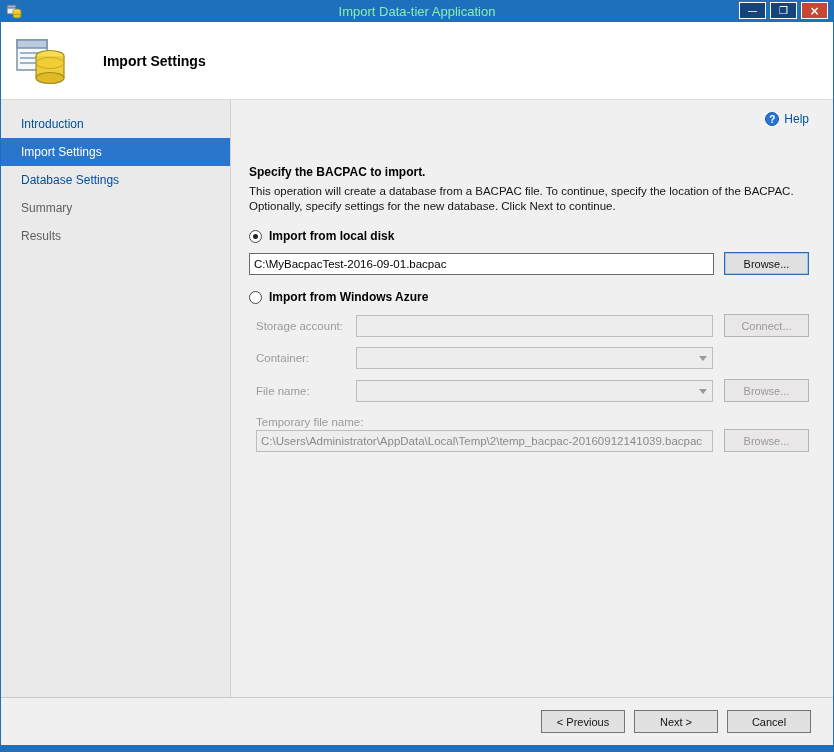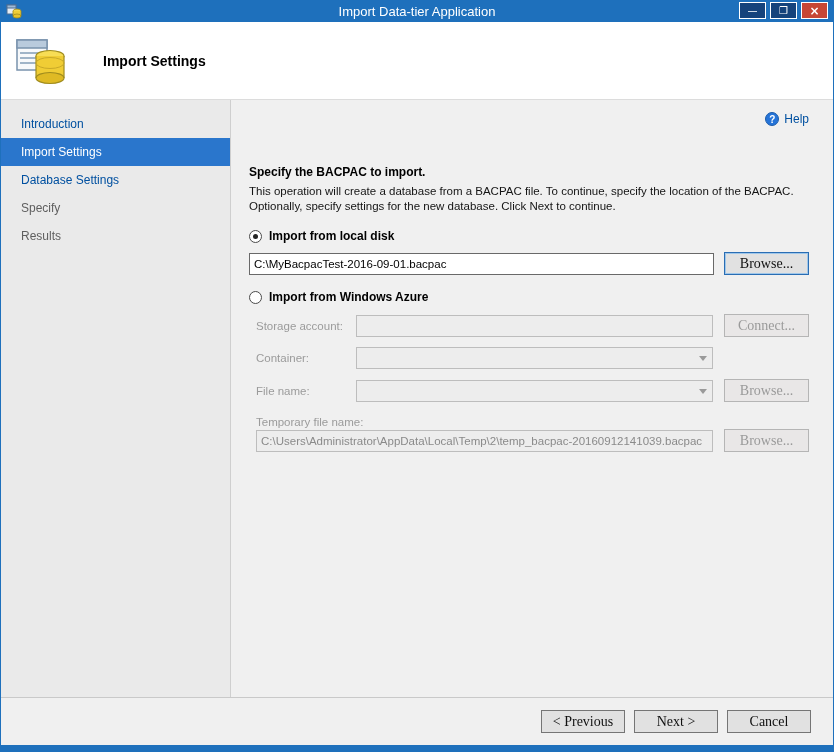--- a/index.html
+++ b/index.html
@@ -18,21 +18,21 @@
   
   .titlebar {
     flex:0 0 22px; height:22px;
     background:#1e70bc;
     position:relative;
     display:flex; align-items:center;
   }
   .app-icon { margin-left:5px; width:16px; height:16px; display:block; }
   .titlebar-title {
     position:absolute; left:0; right:0;
-    text-align:center; font-size:13px; color:#ffffff;
+    text-align:center; font-size:13px; color:#86efac;
   }
   .win-controls { position:absolute; right:5px; top:2px; display:flex; gap:4px; }
   .win-btn {
     width:27px; height:17px;
     border:1px solid #ffffff;
     background:#15437c;
     color:#ffffff;
     font-size:10px; line-height:1;
     display:flex; align-items:center; justify-content:center;
     cursor:default; padding:0;
@@ -112,21 +112,21 @@
     font-family:inherit;
   }
   .txt.main-path { flex:1; }
   .txt:disabled, .txt.disabled {
     background:#ededed; border-color:#bdbdbd; color:#8a8a8a;
   }
 
   .btn {
     height:23px; min-width:85px;
     background:#e1e1e1; border:1px solid #757575;
-    font-size:14px; color:#111; font-family:Liberation Serif, serif;
+    font-size:11px; color:#111; font-family:Liberation Sans, sans-serif;
     cursor:pointer; padding:0 6px;
   }
   .btn.focused {
     border:1px solid #2a6db3;
     box-shadow: inset 0 0 0 1px #9fc7ea;
   }
   .btn.disabled {
     background:#e9e7e7; border-color:#b5b5b5; color:#9a9a9a; cursor:default;
   }
   .gap-l { margin-left:10px; }
@@ -199,21 +199,21 @@
     </svg>
     <span class="header-title">Import Settings</span>
   </div>
 
   <div class="body">
 
     <div class="sidebar">
       <div class="side-item link">Introduction</div>
       <div class="side-item selected">Import Settings</div>
       <div class="side-item link">Database Settings</div>
-      <div class="side-item dim">Specify</div>
+      <div class="side-item dim">Summary</div>
       <div class="side-item dim">Results</div>
     </div>
 
     <div class="content">
 
       <div class="help-row">
         <span class="help-icon">?</span>
         <a class="help-link">Help</a>
       </div>
 

